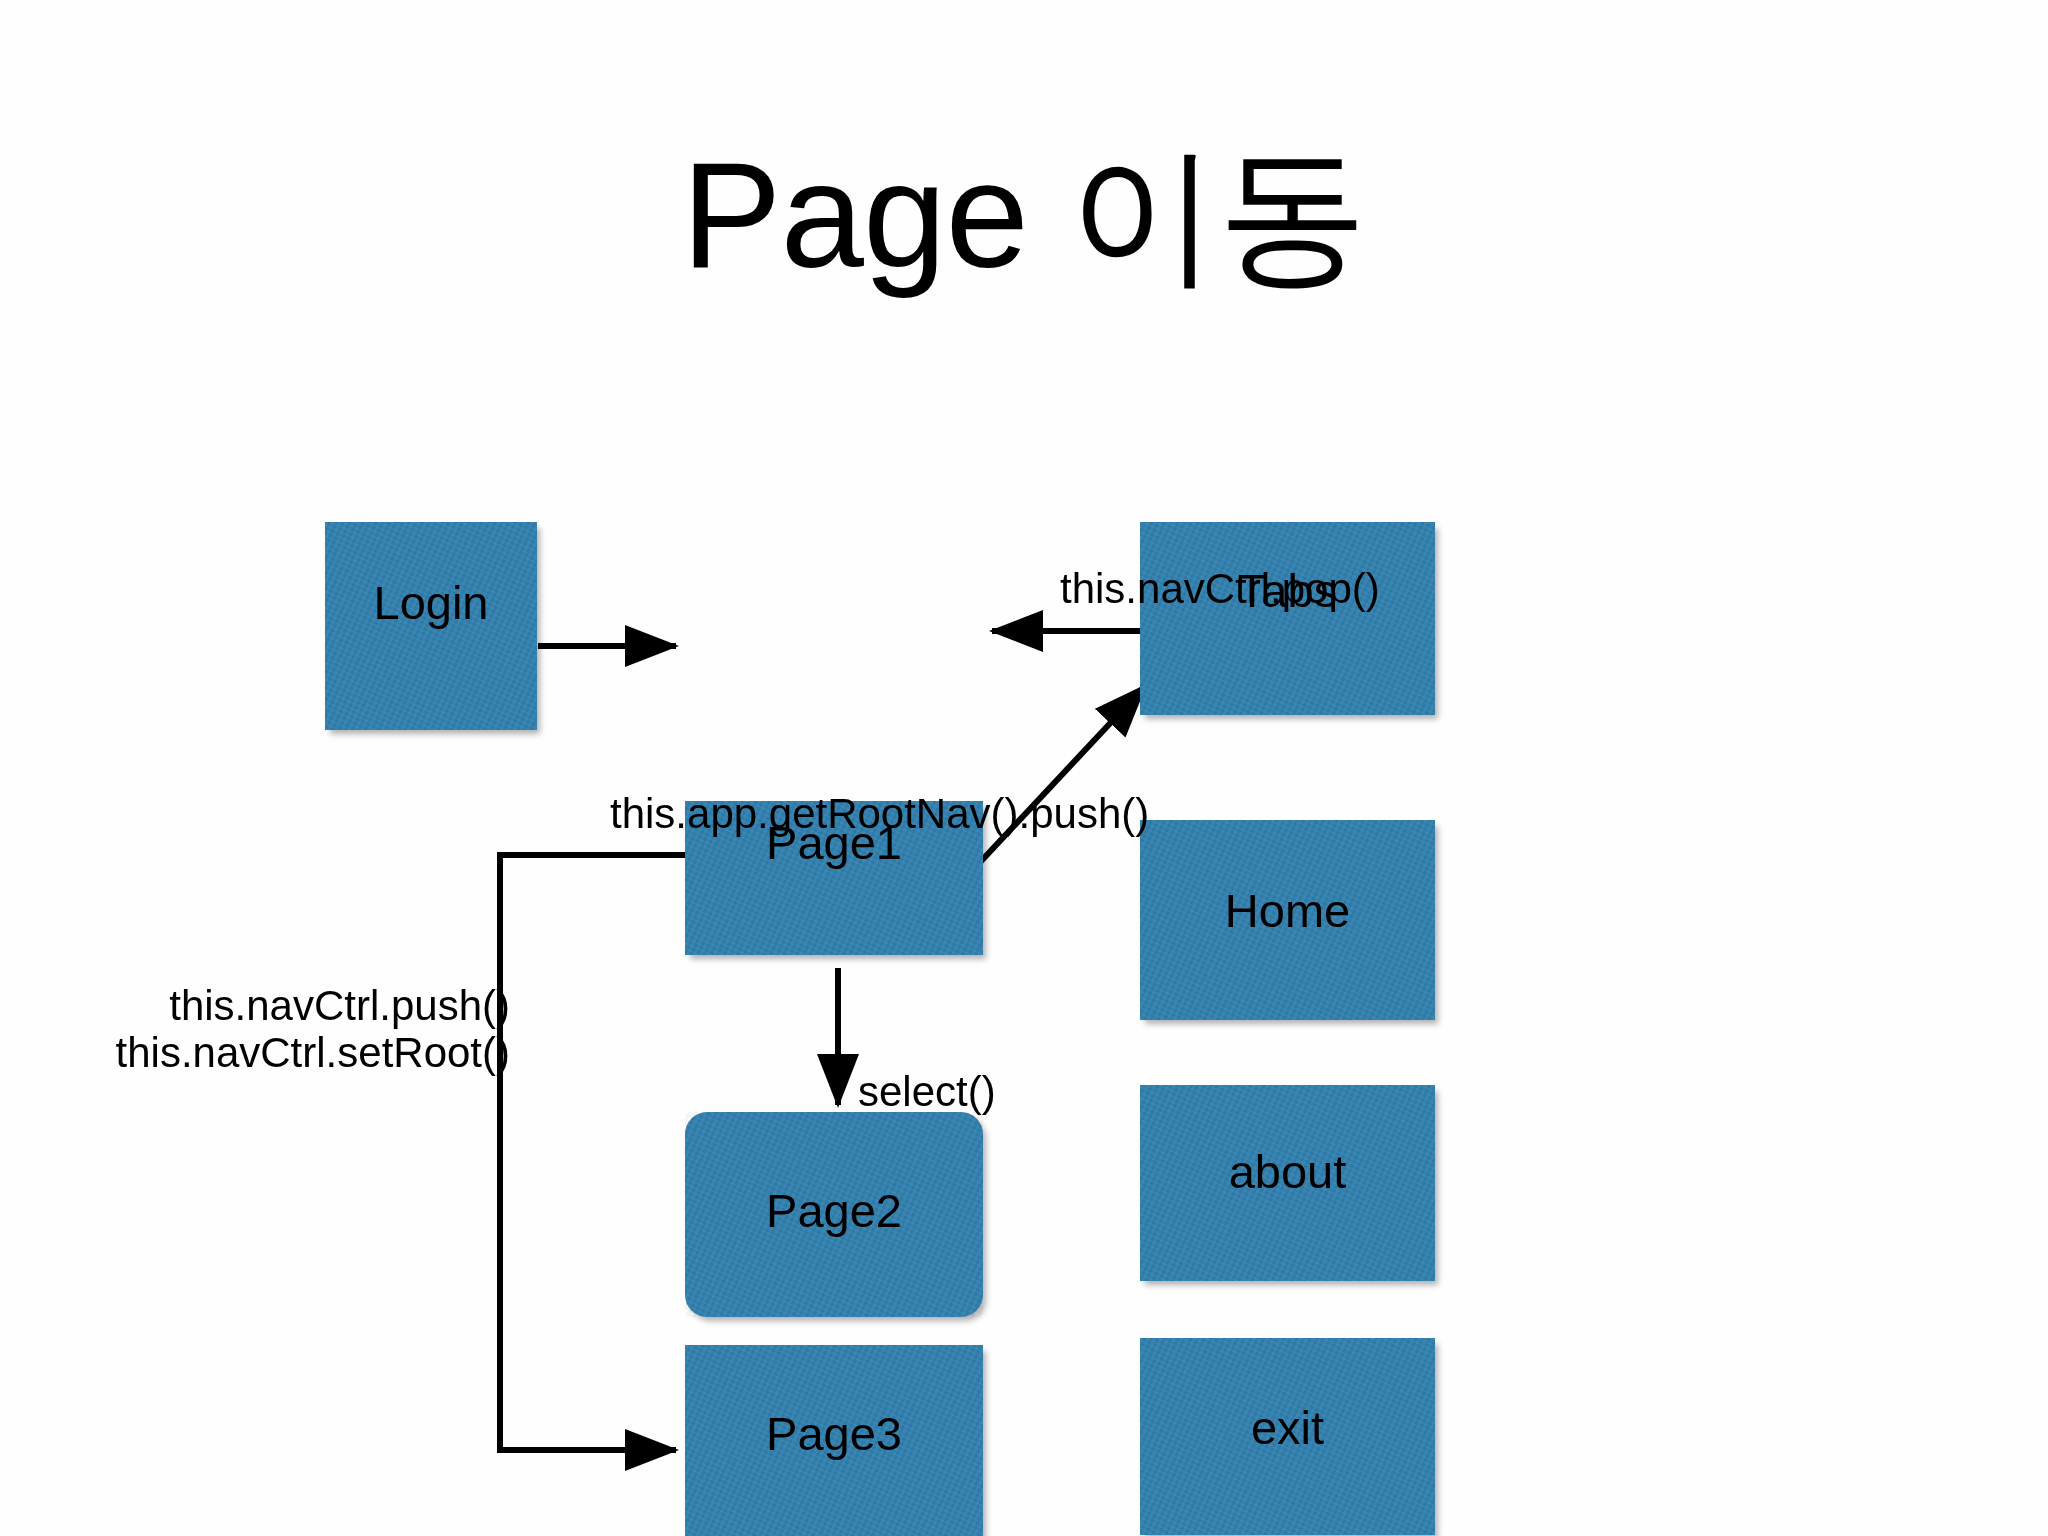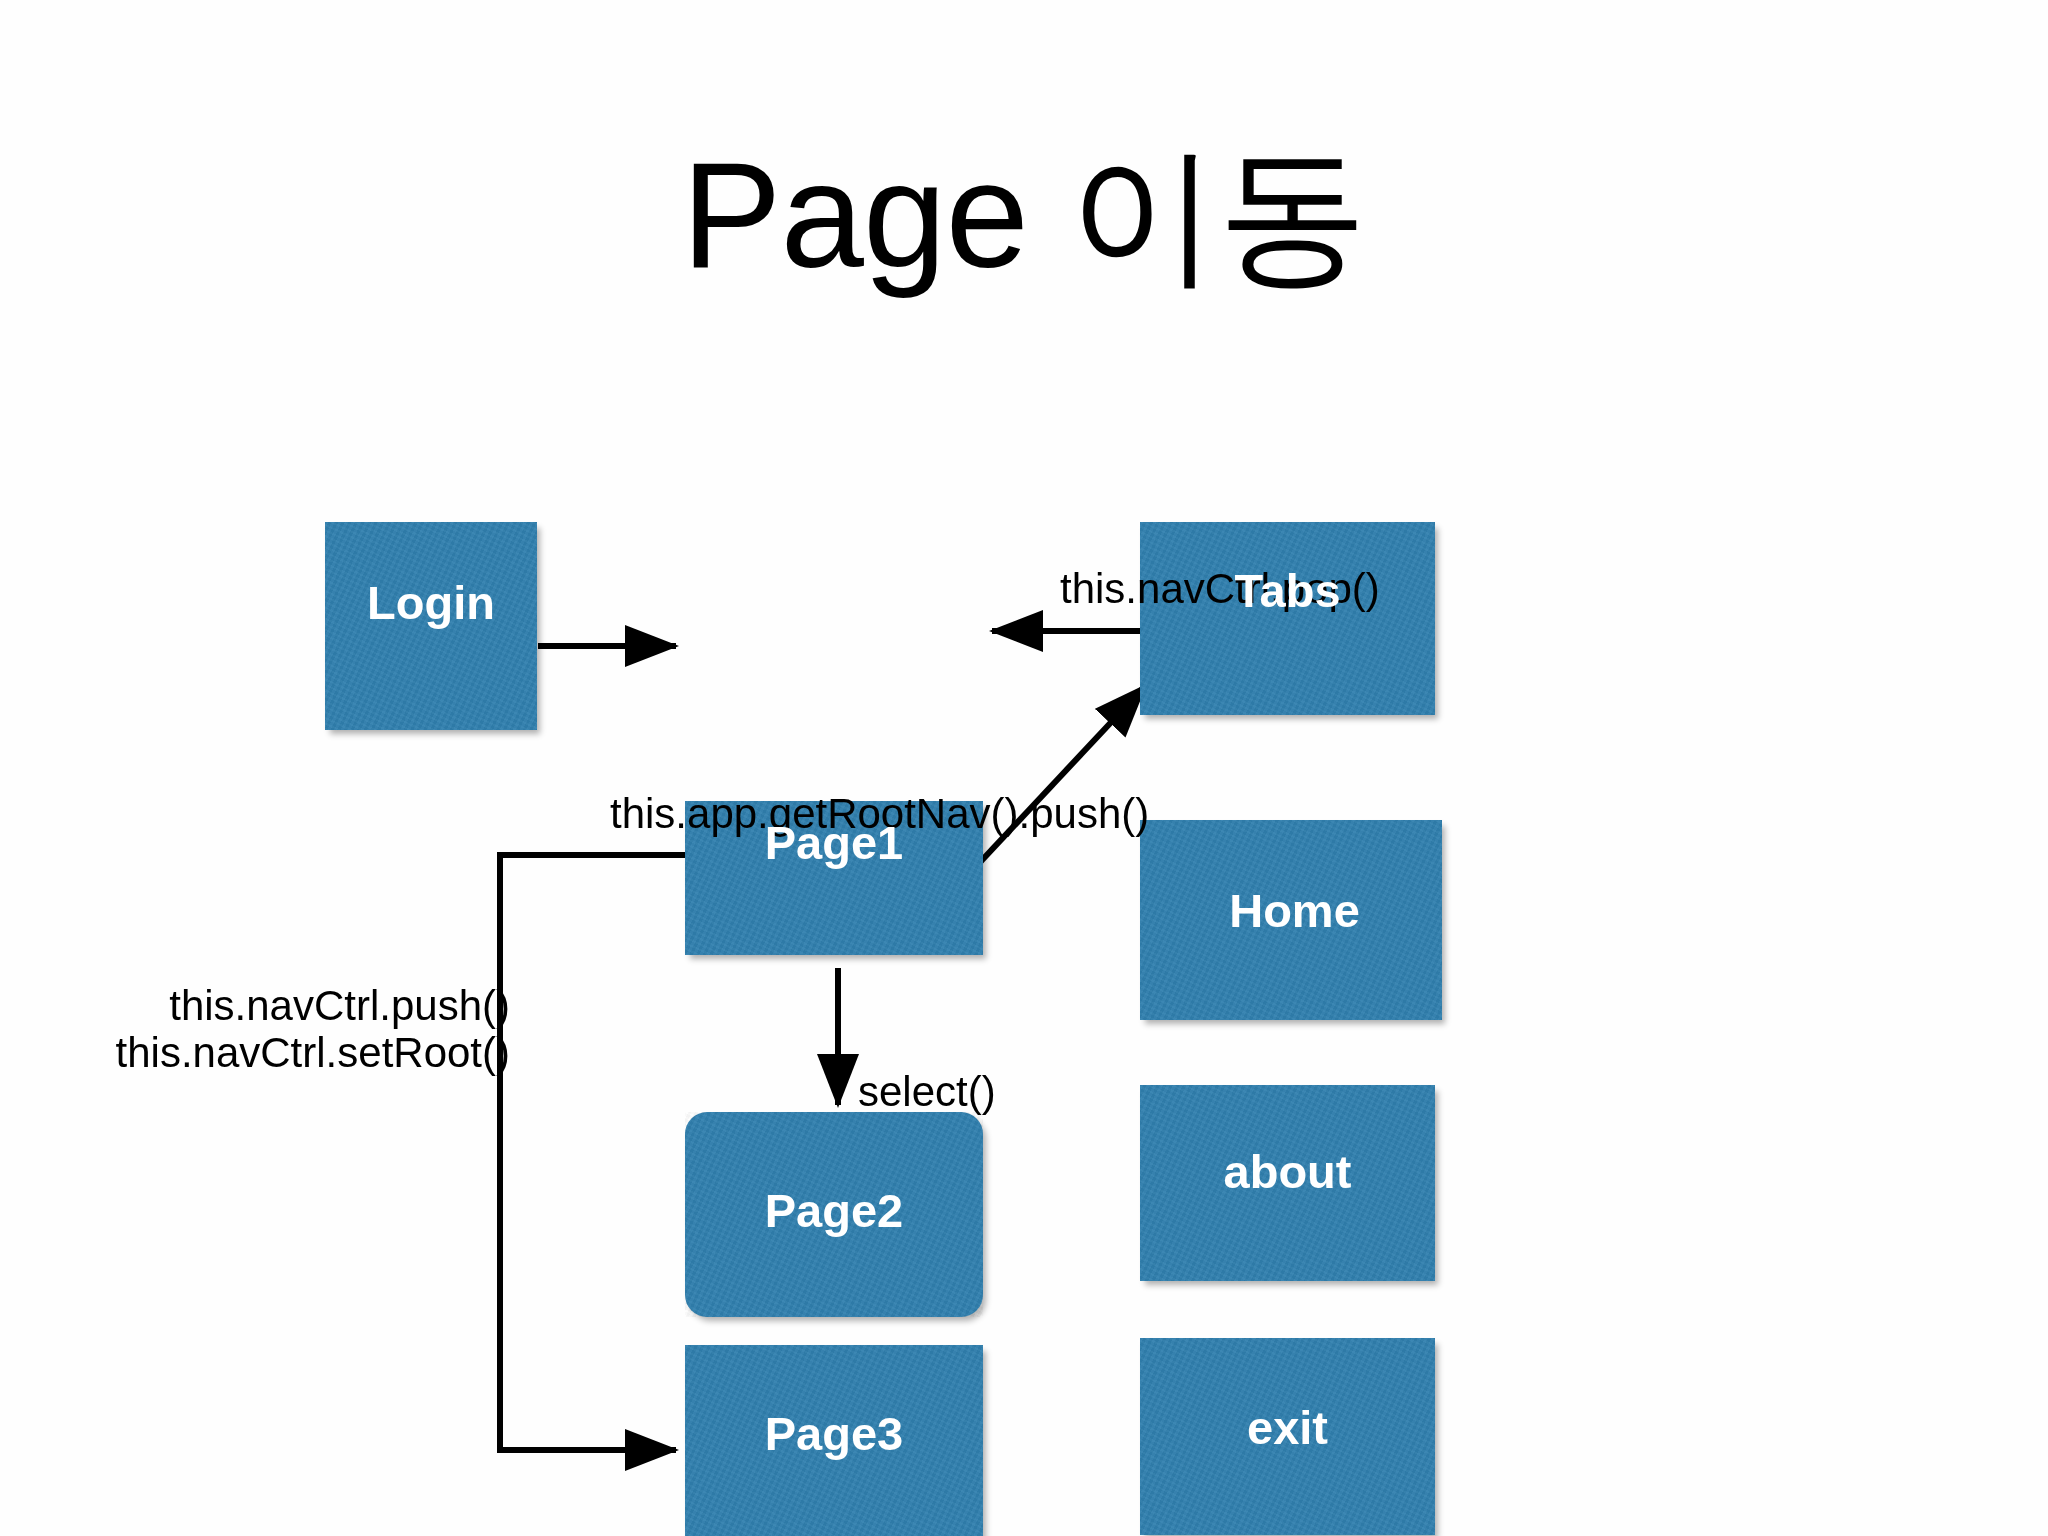--- a/index.html
+++ b/index.html
@@ -48,33 +48,33 @@
     inset: 0;
     pointer-events: none;
     background:
       repeating-linear-gradient(115deg, rgba(255,255,255,0.035) 0 3px, rgba(0,0,0,0.03) 3px 6px),
       repeating-linear-gradient(25deg, rgba(255,255,255,0.03) 0 2px, rgba(0,0,0,0.025) 2px 5px);
     opacity: 0.85;
   }
   .node-label {
     position: relative;
     z-index: 2;
-    color: #ffffff;
+    color: #000000;
     font-size: 47px;
-    font-weight: 700;
+    font-weight: 400;
     line-height: 1;
     white-space: nowrap;
   }
 
   
   #box-login     { left: 325px;  top: 522px;  width: 212px; height: 208px; }
   #box-nexttabs  { left: 685px;  top: 522px;  width: 298px; height: 211px; }
   #box-tabs      { left: 1140px; top: 522px;  width: 295px; height: 193px; }
   #box-page1     { left: 685px;  top: 760px;  width: 298px; height: 154px; margin-top: 41px; }
-  #box-home      { left: 1140px; top: 820px;  width: 295px; height: 200px; padding-left: 7px; }
+  #box-home      { left: 1140px; top: 820px;  width: 295px; height: 200px; }
   #box-page2     { left: 685px;  top: 1112px; width: 298px; height: 205px; border-radius: 22px; }
   #box-about     { left: 1140px; top: 1085px; width: 295px; height: 196px; }
   #box-page3     { left: 685px;  top: 1345px; width: 298px; height: 200px; }
   #box-exit      { left: 1140px; top: 1338px; width: 295px; height: 197px; }
 
   
   #box-tabs .node-label  { transform: translateY(-28px); }
   #box-page1 .node-label { transform: translateY(-36px); }
   #box-home .node-label  { transform: translateY(-10px); }
   #box-about .node-label { transform: translateY(-12px); }

